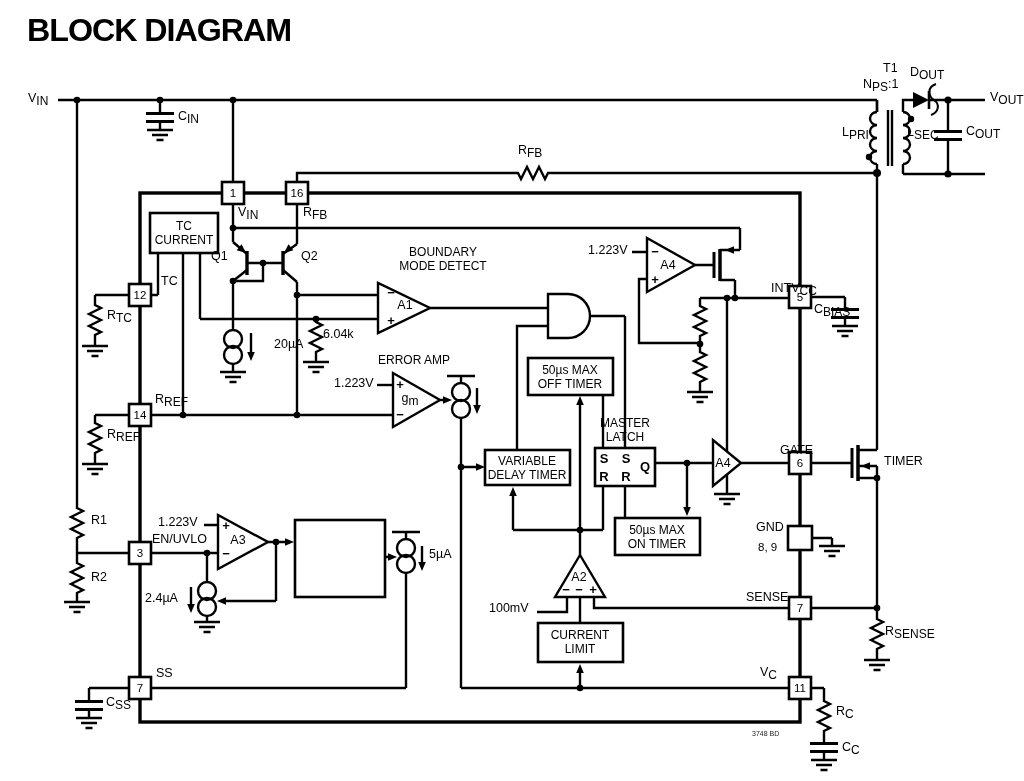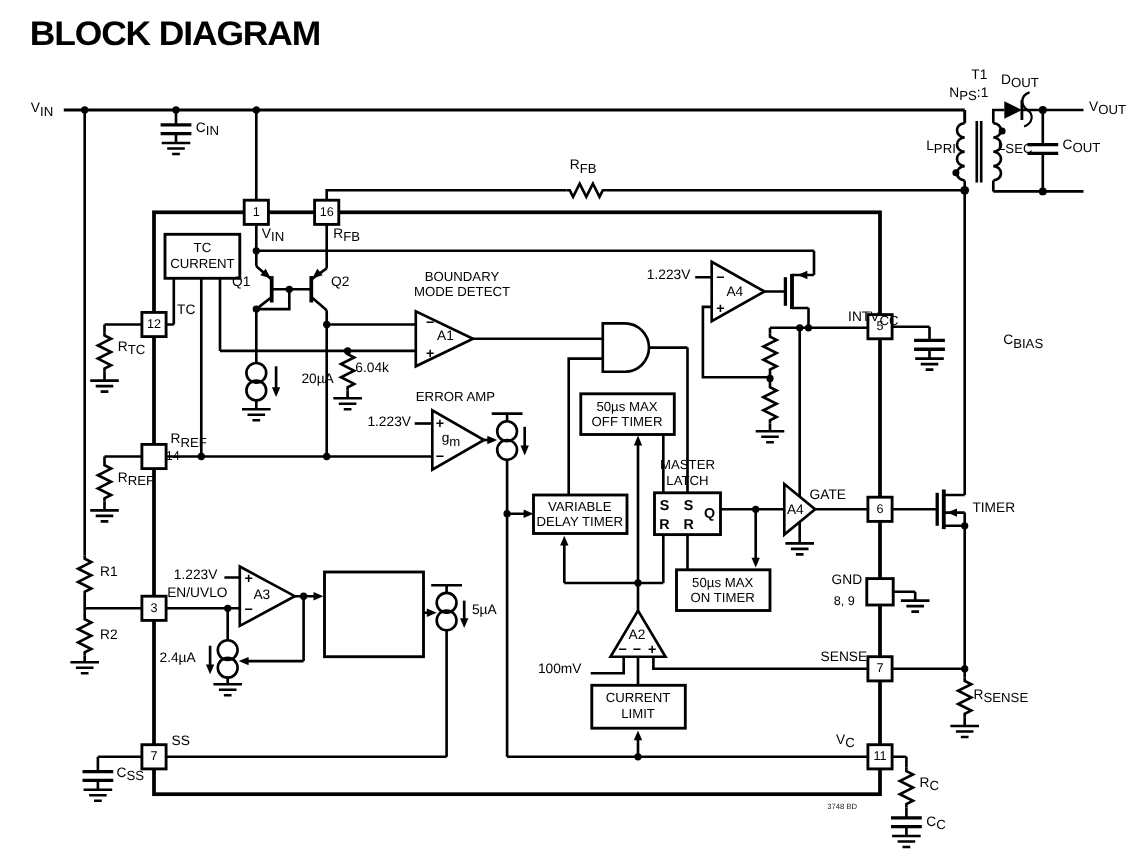--- a/index.html
+++ b/index.html
@@ -252,52 +252,52 @@
 <div class="lbl" style="left:910px;top:66px"><span>D</span><span class="sub">OUT</span></div>
 <div class="lbl" style="left:842px;top:126px"><span>L</span><span class="sub">PRI</span></div>
 <div class="lbl" style="left:907px;top:126px"><span>L</span><span class="sub">SEC</span></div>
 <div class="lbl" style="left:966px;top:125px"><span>C</span><span class="sub">OUT</span></div>
 <div class="lbl" style="left:990px;top:91px"><span>V</span><span class="sub">OUT</span><span class="sup">+</span></div>
 <div class="lbl" style="left:1044px;top:165px"><span>V</span><span class="sub">OUT</span><span class="sup">−</span></div>
 
 <div class="lbl pn c" style="left:233px;top:194px">1</div>
 <div class="lbl pn c" style="left:297px;top:194px">16</div>
 <div class="lbl pn c" style="left:140px;top:296px">12</div>
-<div class="lbl pn c" style="left:157px;top:416px">14</div>
+<div class="lbl pn c" style="left:140px;top:416px">14</div>
 <div class="lbl pn c" style="left:140px;top:554px">3</div>
 <div class="lbl pn c" style="left:140px;top:689px">7</div>
 <div class="lbl pn c" style="left:800px;top:298px">5</div>
 <div class="lbl pn c" style="left:800px;top:464px">6</div>
 <div class="lbl pn" style="left:758px;top:541px">8, 9</div>
 <div class="lbl pn c" style="left:800px;top:609px">7</div>
 <div class="lbl pn c" style="left:800px;top:689px">11</div>
 
 <div class="lbl" style="left:238px;top:206px"><span>V</span><span class="sub">IN</span></div>
 <div class="lbl" style="left:303px;top:206px"><span>R</span><span class="sub">FB</span></div>
 <div class="lbl" style="left:161px;top:275px">TC</div>
 <div class="lbl" style="left:155px;top:393px"><span>R</span><span class="sub">REF</span></div>
 <div class="lbl" style="left:152px;top:533px">EN/UVLO</div>
 <div class="lbl" style="left:156px;top:667px">SS</div>
 <div class="lbl" style="left:771px;top:282px"><span>INTV</span><span class="sub">CC</span></div>
-<div class="lbl" style="left:736px;top:444px">GATE</div>
+<div class="lbl" style="left:780px;top:444px">GATE</div>
 <div class="lbl" style="left:756px;top:521px">GND</div>
 <div class="lbl" style="left:746px;top:591px">SENSE</div>
 <div class="lbl" style="left:760px;top:666px"><span>V</span><span class="sub">C</span></div>
 
 <div class="lbl" style="left:211px;top:250px">Q1</div>
 <div class="lbl" style="left:301px;top:250px">Q2</div>
 <div class="lbl" style="left:884px;top:455px">TIMER</div>
 <div class="lbl" style="left:885px;top:625px"><span>R</span><span class="sub">SENSE</span></div>
-<div class="lbl" style="left:912px;top:303px"><span>C</span><span class="sub">BIAS</span></div>
+<div class="lbl" style="left:814px;top:303px"><span>C</span><span class="sub">BIAS</span></div>
 <div class="lbl" style="left:836px;top:705px"><span>R</span><span class="sub">C</span></div>
 <div class="lbl" style="left:842px;top:741px"><span>C</span><span class="sub">C</span></div>
 
 <div class="lbl blk c" style="left:184px;top:233px">TC
 CURRENT</div>
-<div class="lbl blk c" style="left:420px;top:259px">BOUNDARY
+<div class="lbl blk c" style="left:443px;top:259px">BOUNDARY
 MODE DETECT</div>
 <div class="lbl blk c" style="left:414px;top:361px">ERROR AMP</div>
 <div class="lbl blk c" style="left:570px;top:377px">50µs MAX
 OFF TIMER</div>
 <div class="lbl blk c" style="left:657px;top:537px">50µs MAX
 ON TIMER</div>
 <div class="lbl blk c" style="left:625px;top:430px">MASTER
 LATCH</div>
 <div class="lbl blk c" style="left:527px;top:468px">VARIABLE
 DELAY TIMER</div>

